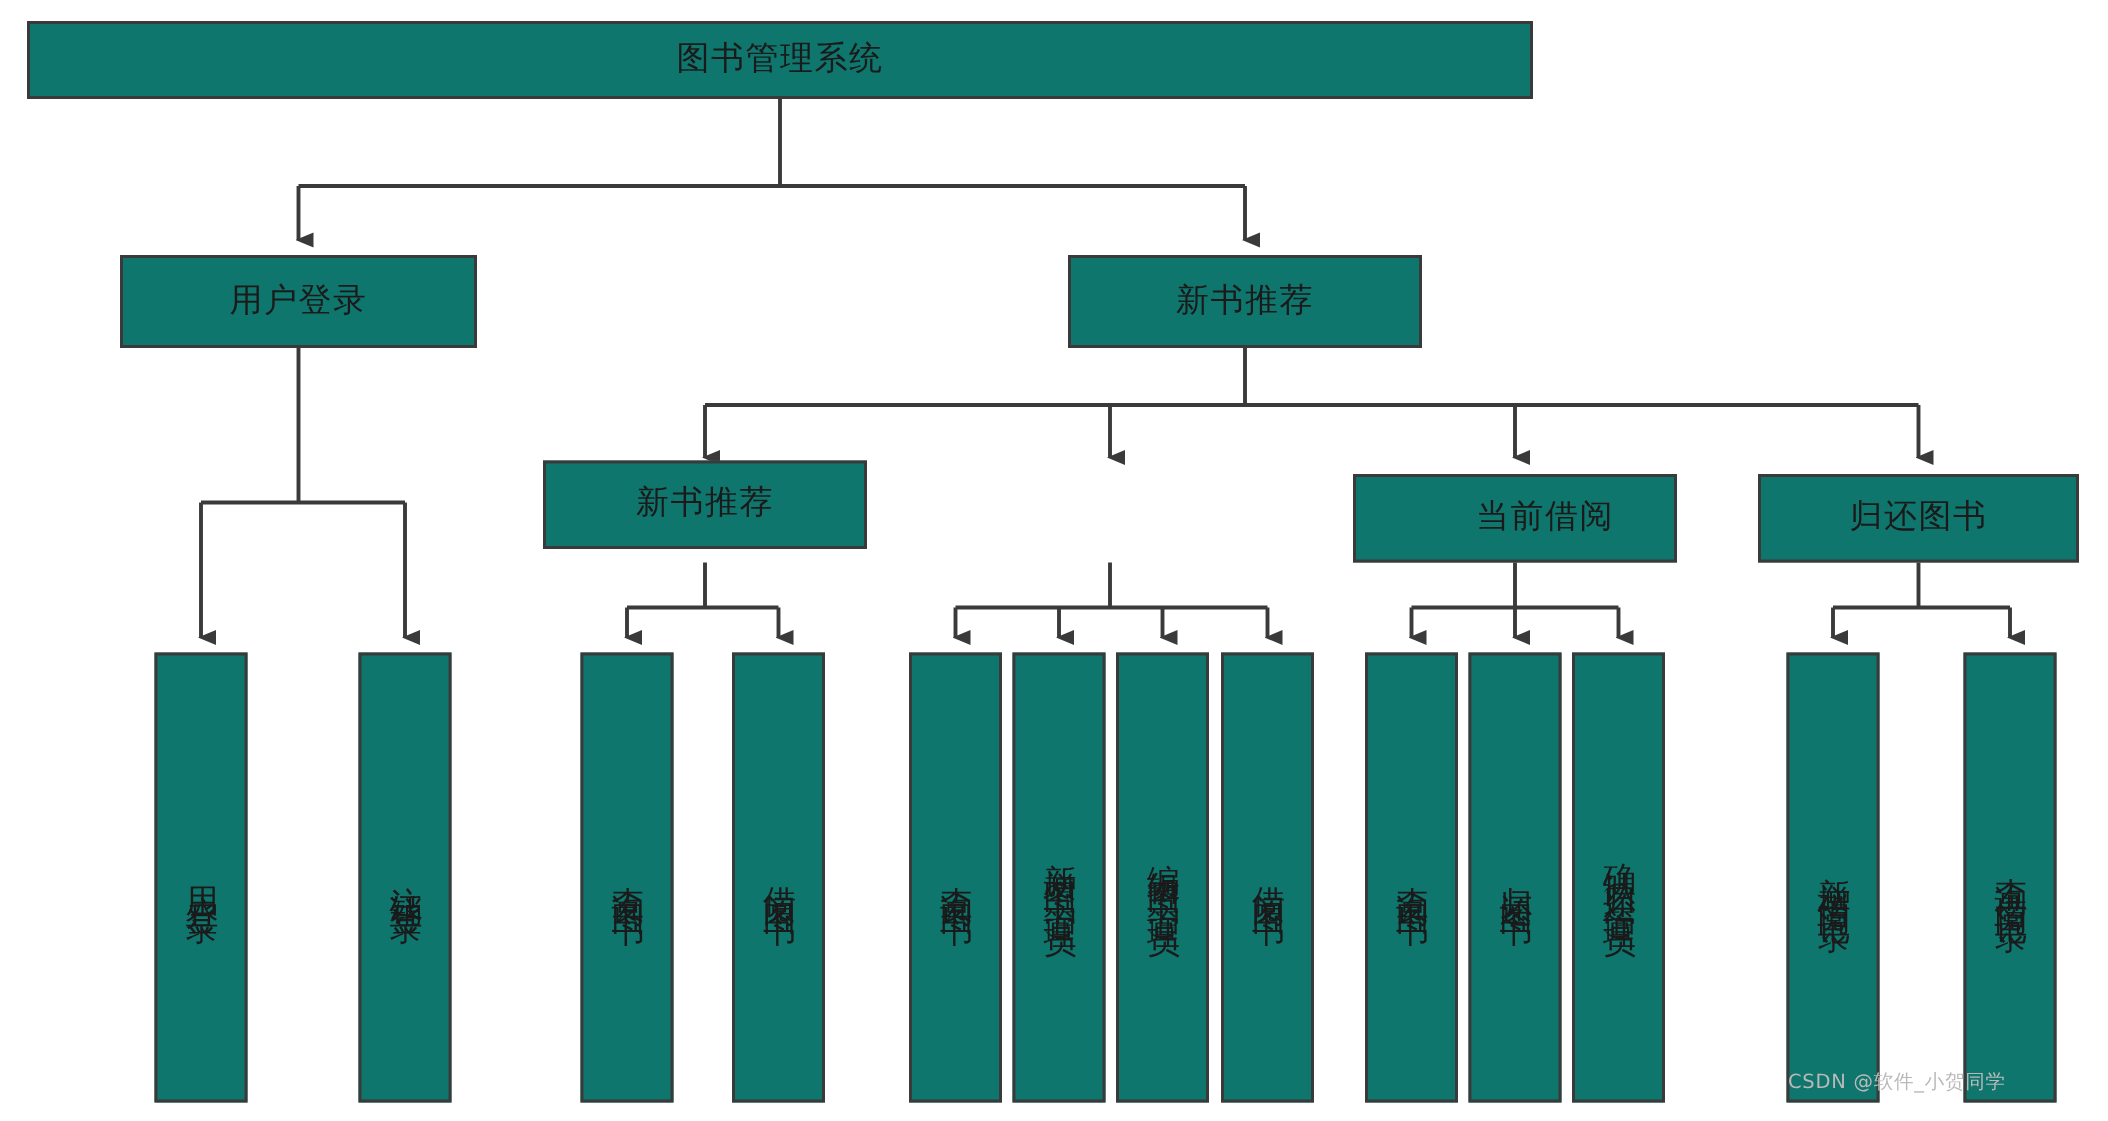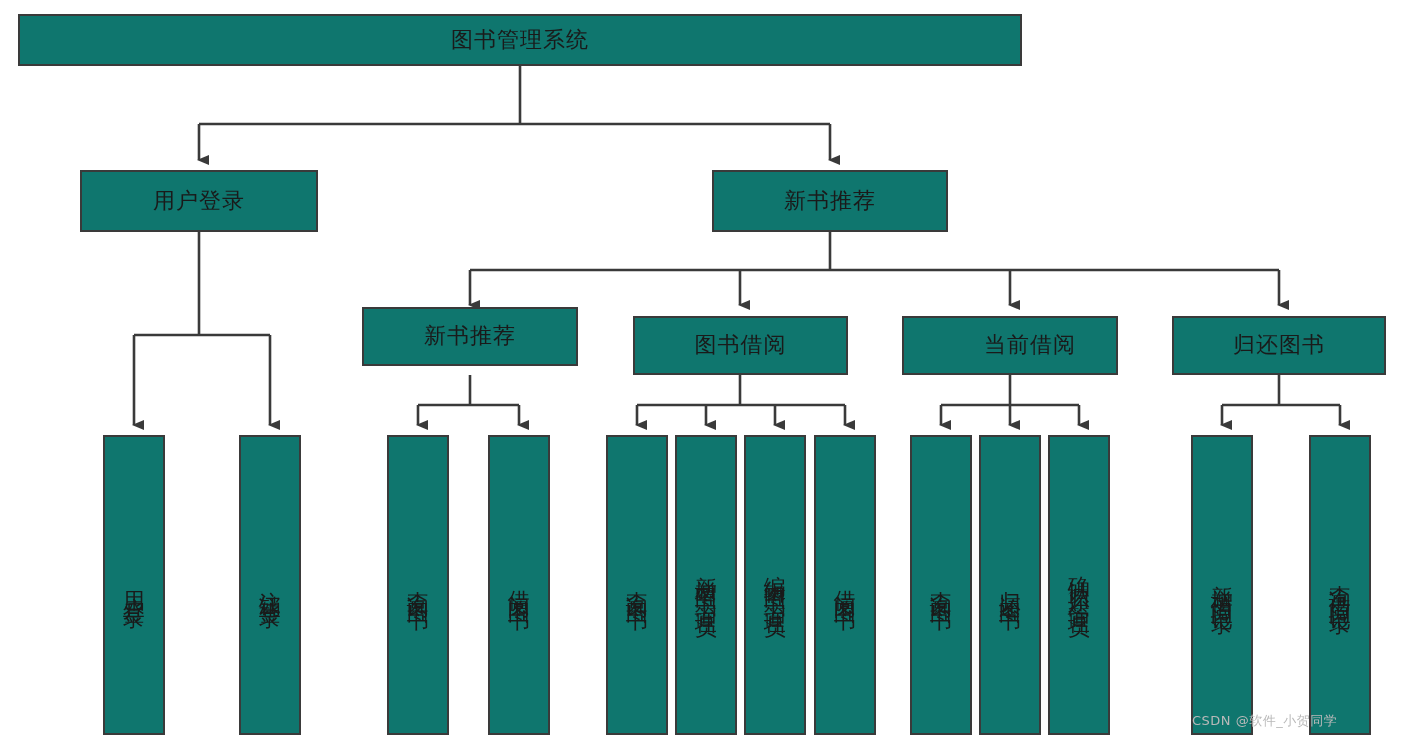--- a/index.html
+++ b/index.html
@@ -128,23 +128,20 @@
   </div>
 
   <div class="node horiz" style="left:712px; top:170px; width:236px; height:62px;">
     <span class="label">新书推荐</span>
   </div>
 
   <div class="node horiz" style="left:362px; top:307px; width:216px; height:59px;">
     <span class="label">新书推荐</span>
   </div>
 
-  <div class="node horiz" style="left:633px; top:316px; width:215px; height:59px;">
-    <span class="label">图书借阅</span>
-  </div>
 
   <div class="node horiz" style="left:902px; top:316px; width:216px; height:59px;padding-left:40px;">
     <span class="label">当前借阅</span>
   </div>
 
   <div class="node horiz" style="left:1172px; top:316px; width:214px; height:59px;">
     <span class="label">归还图书</span>
   </div>
 
   <div class="node vert" style="left:103px; top:435px; width:62px; height:300px;">

